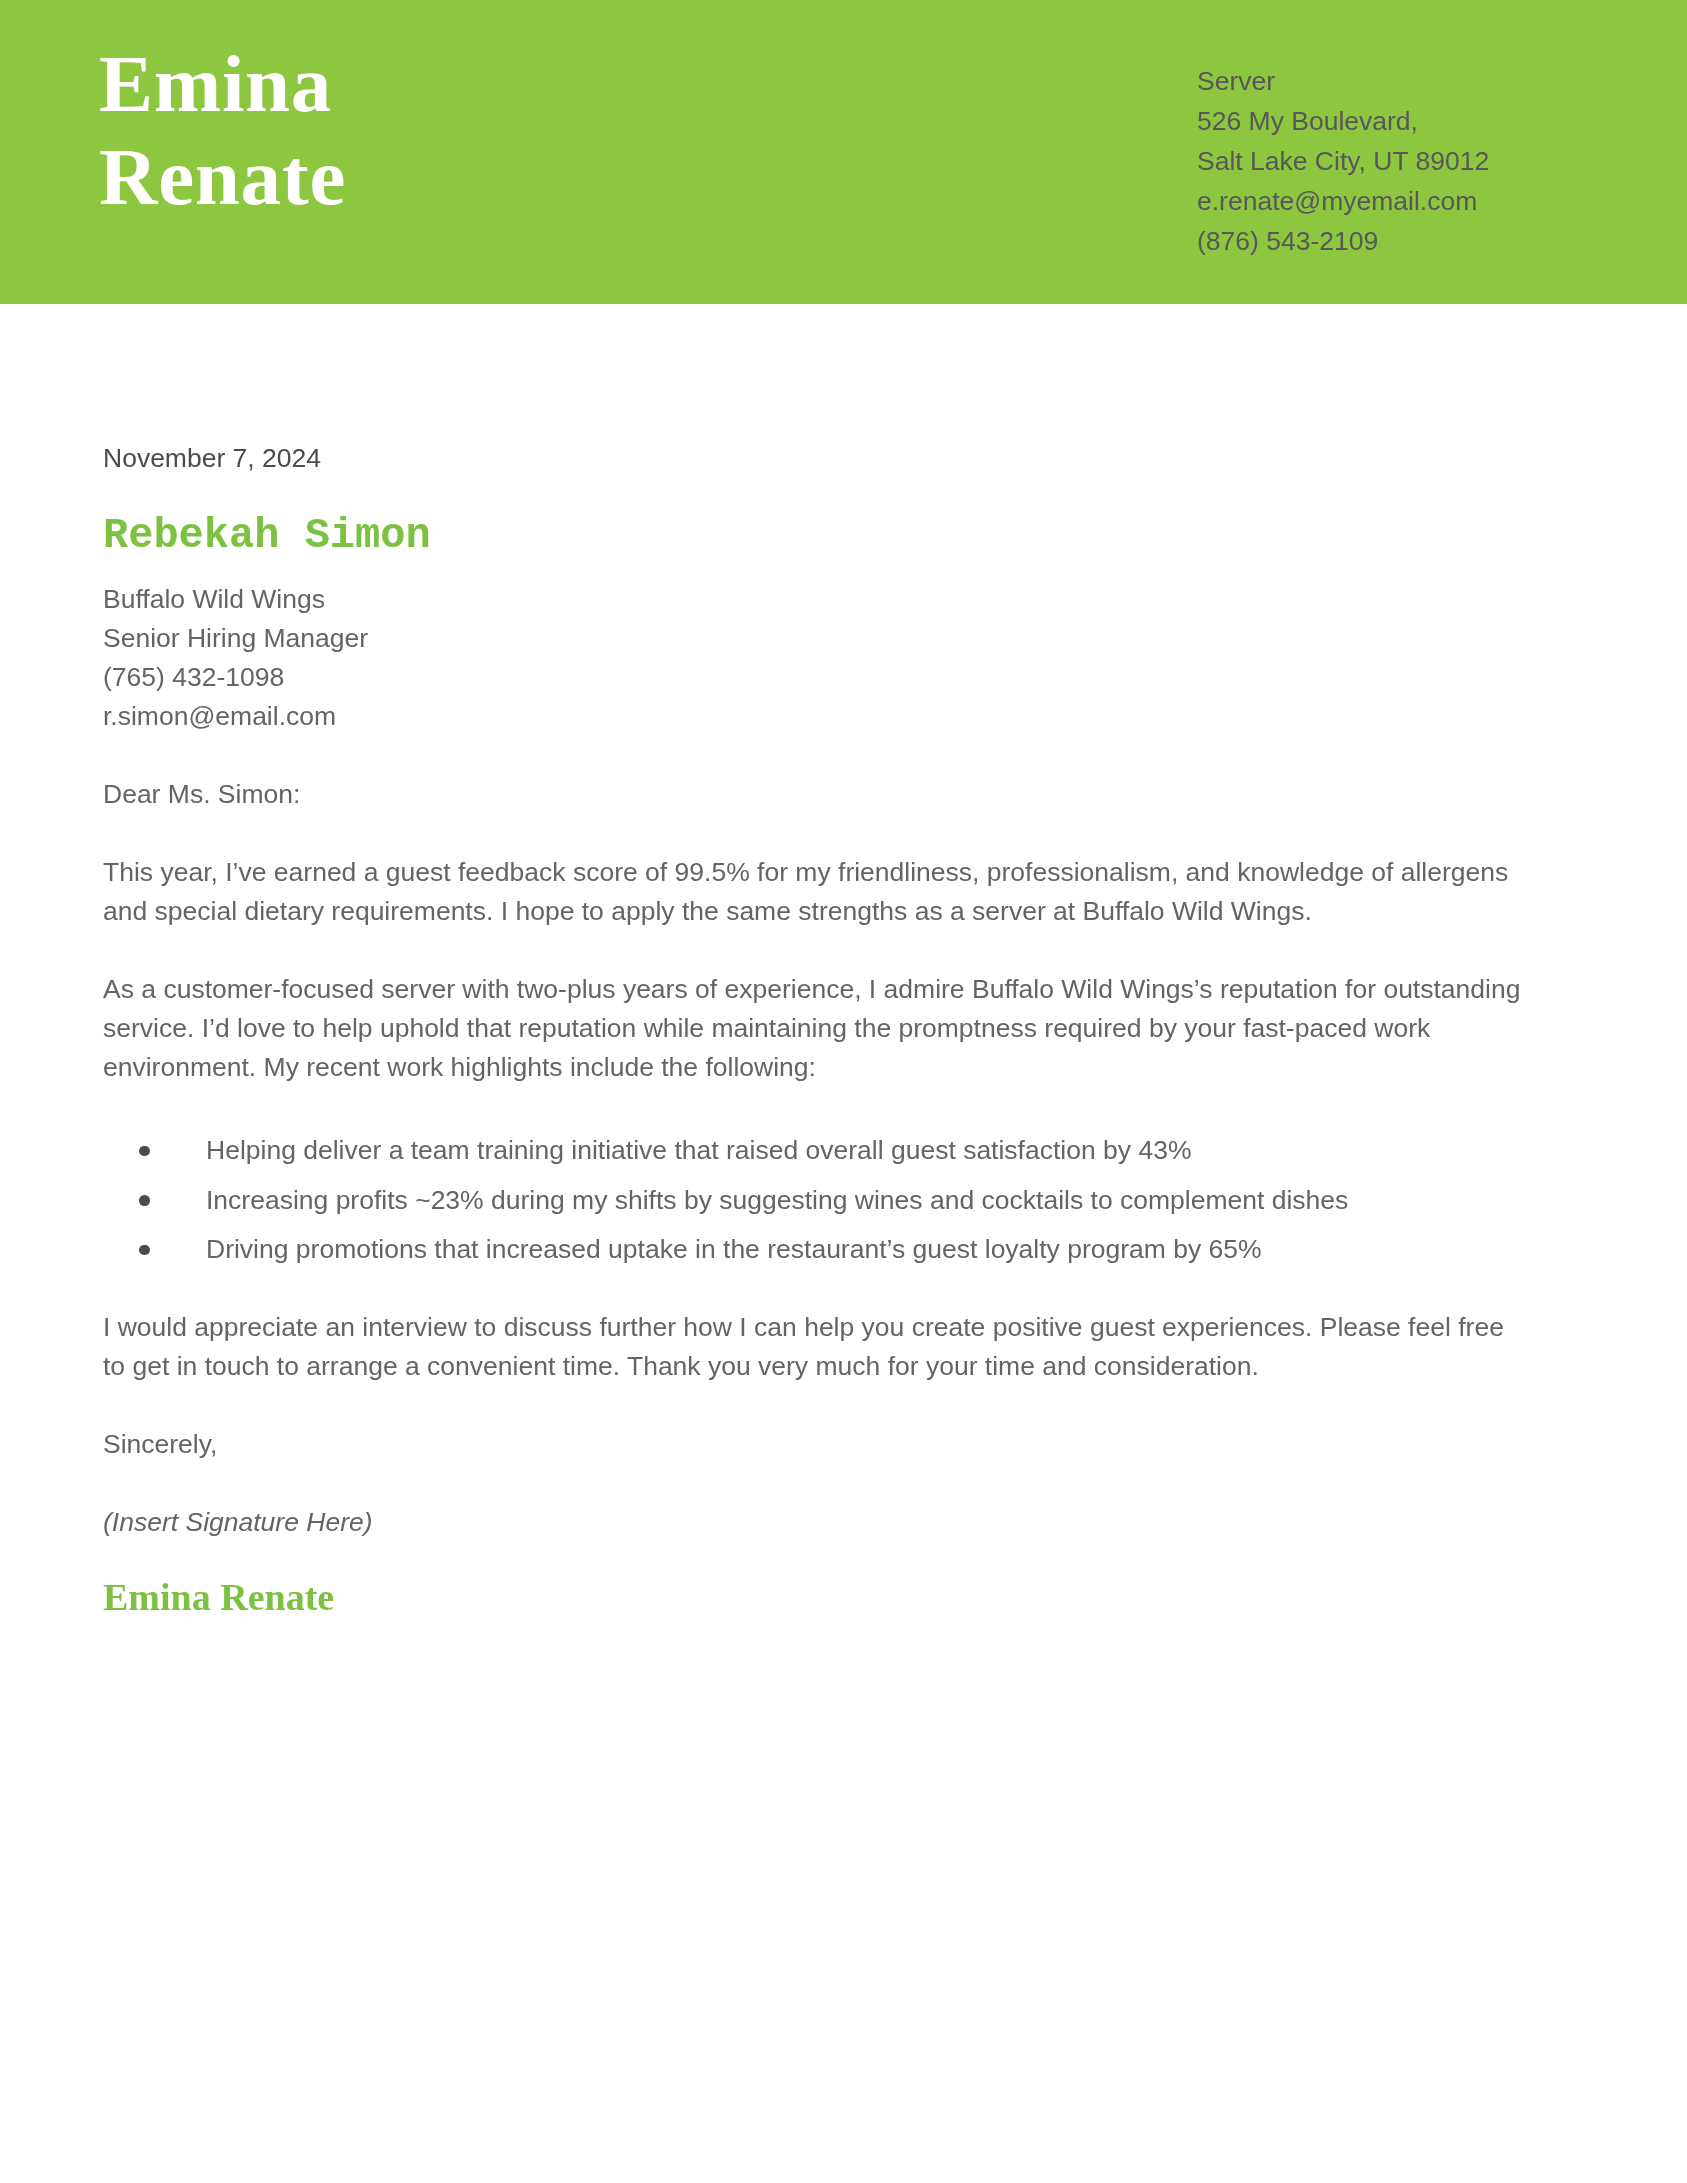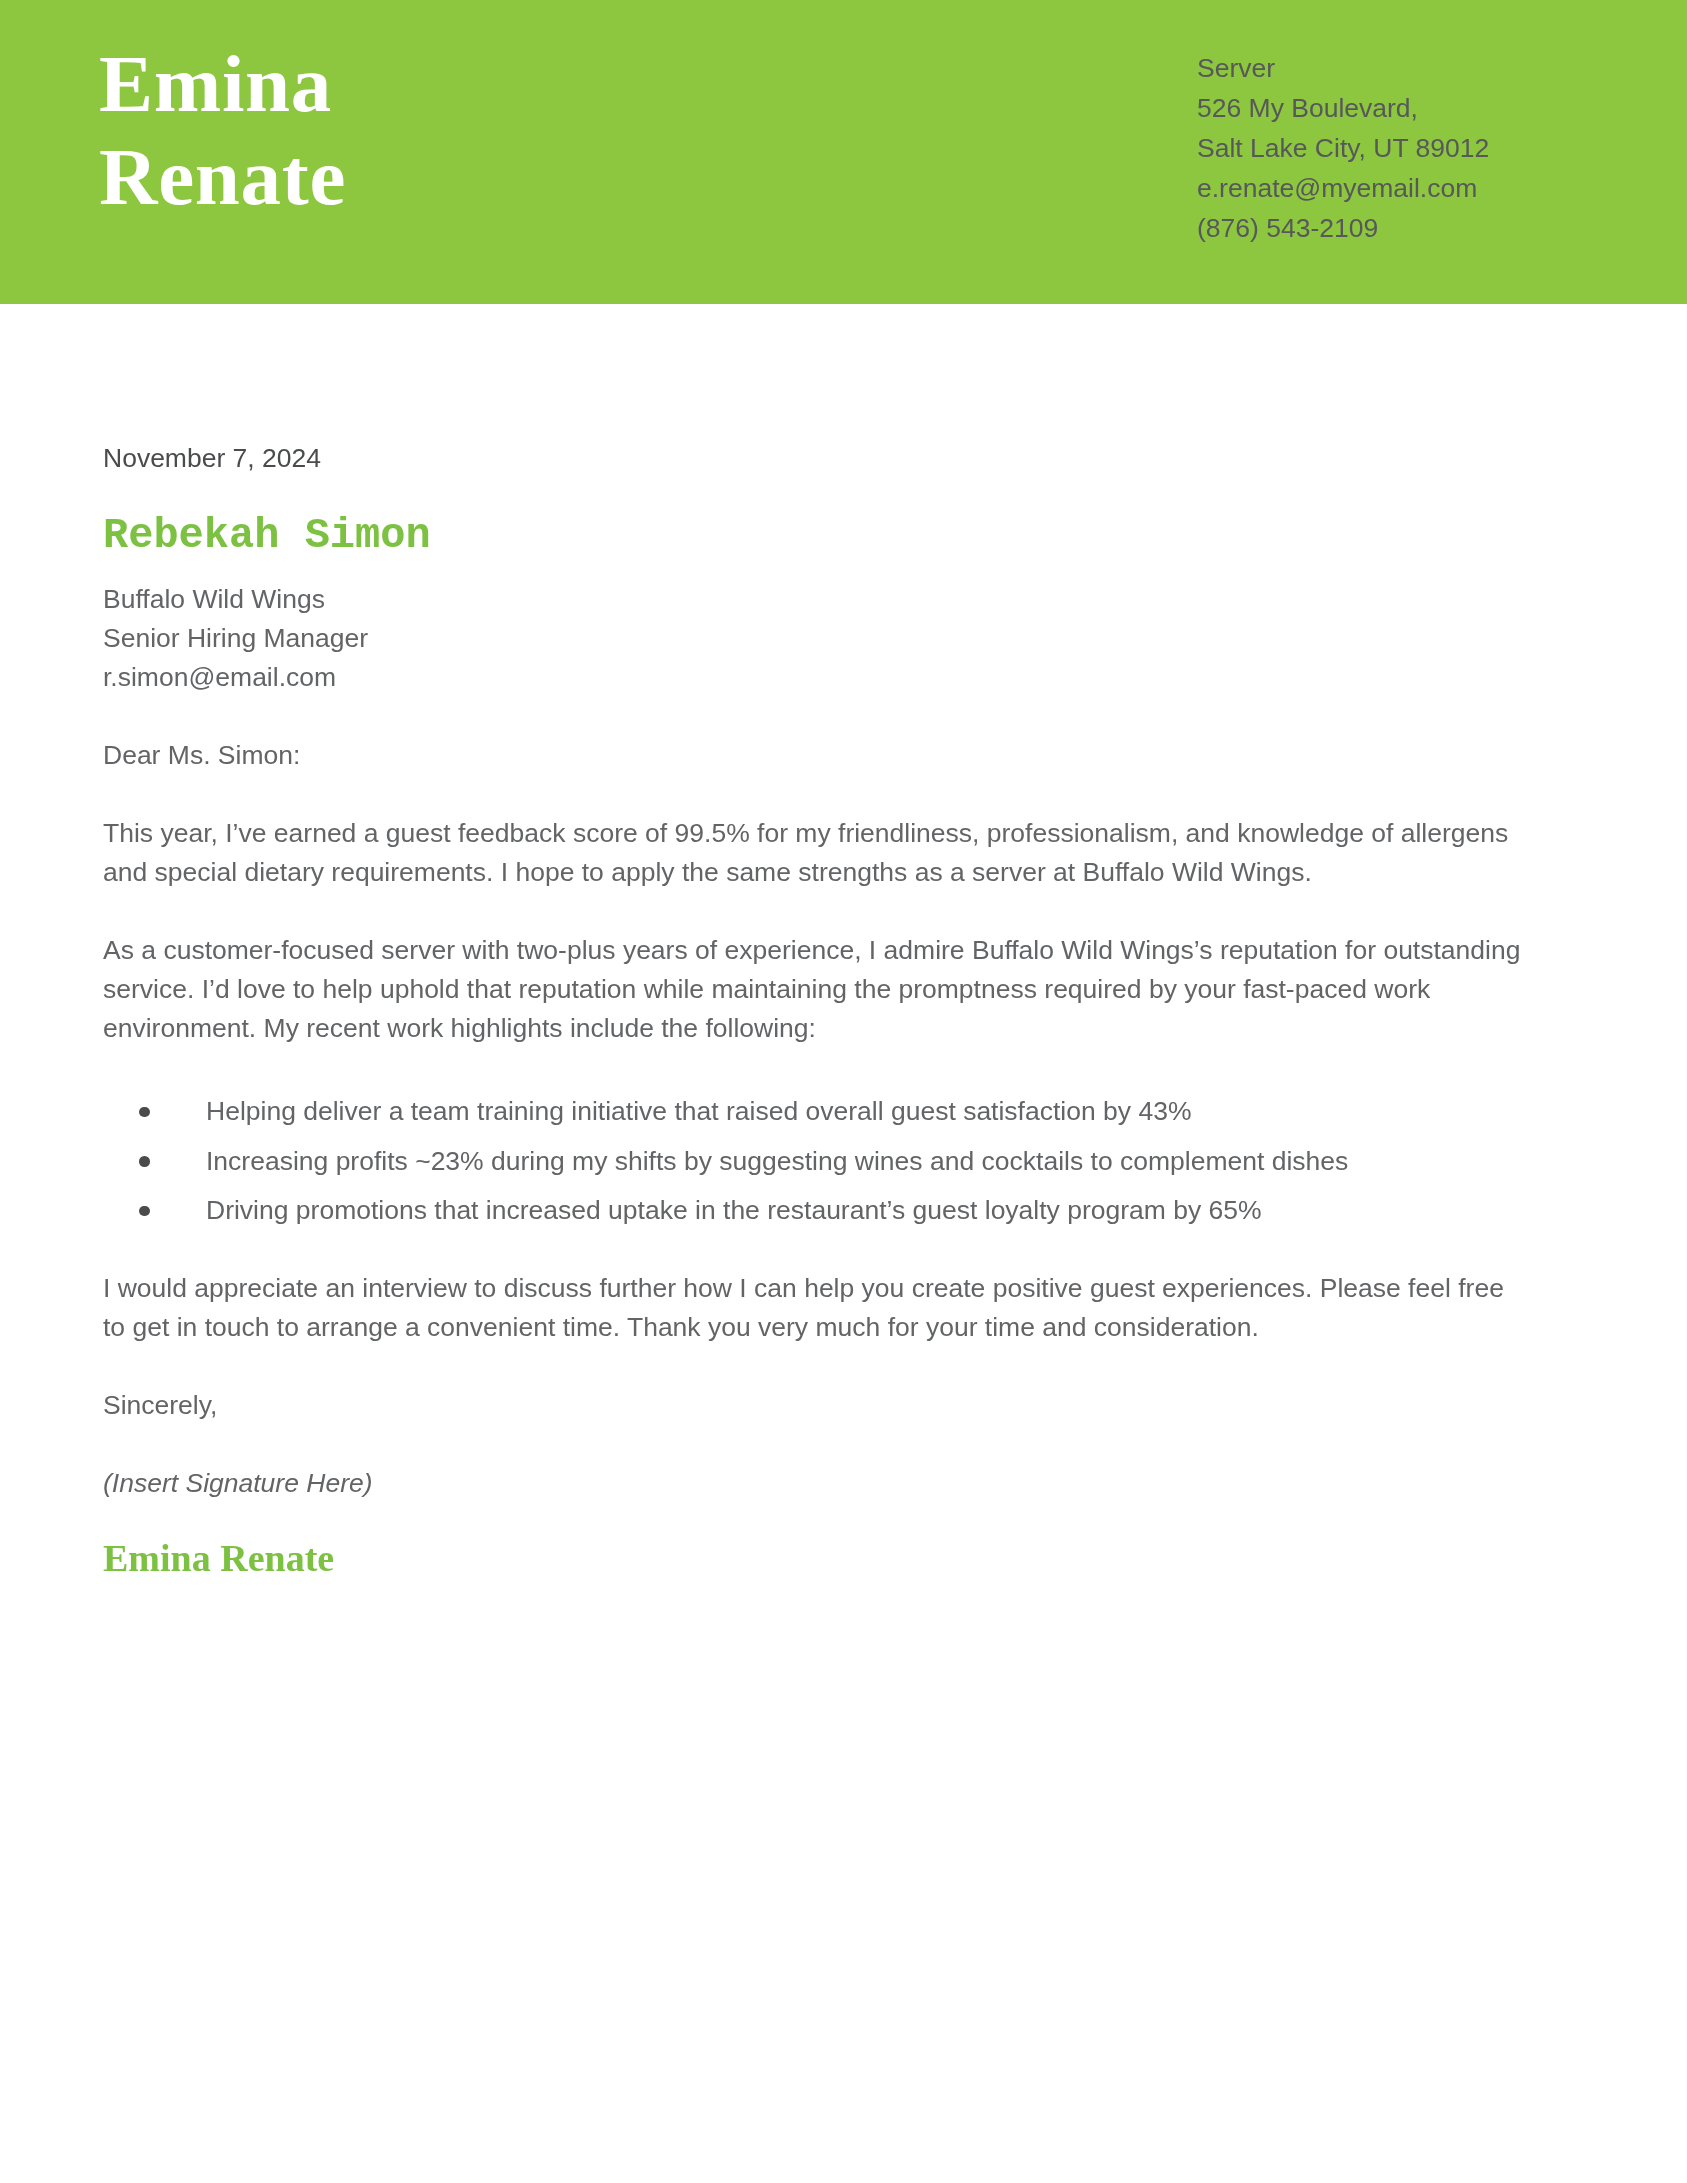--- a/index.html
+++ b/index.html
@@ -36,21 +36,21 @@
     font-weight:bold;
     font-size:81px;
     line-height:93px;
     color:var(--name-white,#FFFFFF);
     letter-spacing:0.7px;
   }
   .applicant-name span{display:block;}
   .header-contact{
     position:absolute;
     left:1197px;
-    top:48px;
+    top:61px;
     font-size:26.5px;
     line-height:40px;
     color:var(--header-contact-text,#57585A);
   }
   
   .letter{
     padding:0 155px 0 103px;
     color:var(--body-text,#636466);
     font-size:26.5px;
     line-height:39px;
@@ -127,20 +127,21 @@
     </div>
   </header>
 
   <main class="letter">
     <p class="letter-date">November 7, 2024</p>
 
     <h2 class="recipient-name">Rebekah Simon</h2>
     <div class="recipient-info">
       <div>Buffalo Wild Wings</div>
       <div>Senior Hiring Manager</div>
+      <div>(765) 432-1098</div>
       <div>r.simon@email.com</div>
     </div>
 
     <p class="salutation">Dear Ms. Simon:</p>
 
     <p class="para">This year, I’ve earned a guest feedback score of 99.5% for my friendliness, professionalism, and knowledge of allergens and special dietary requirements. I hope to apply the same strengths as a server at Buffalo Wild Wings.</p>
     <p class="para">As a customer-focused server with two-plus years of experience, I admire Buffalo Wild Wings’s reputation for outstanding service. I’d love to help uphold that reputation while maintaining the promptness required by your fast-paced work environment. My recent work highlights include the following:</p>
 
     <ul class="highlights">
       <li>Helping deliver a team training initiative that raised overall guest satisfaction by 43%</li>

